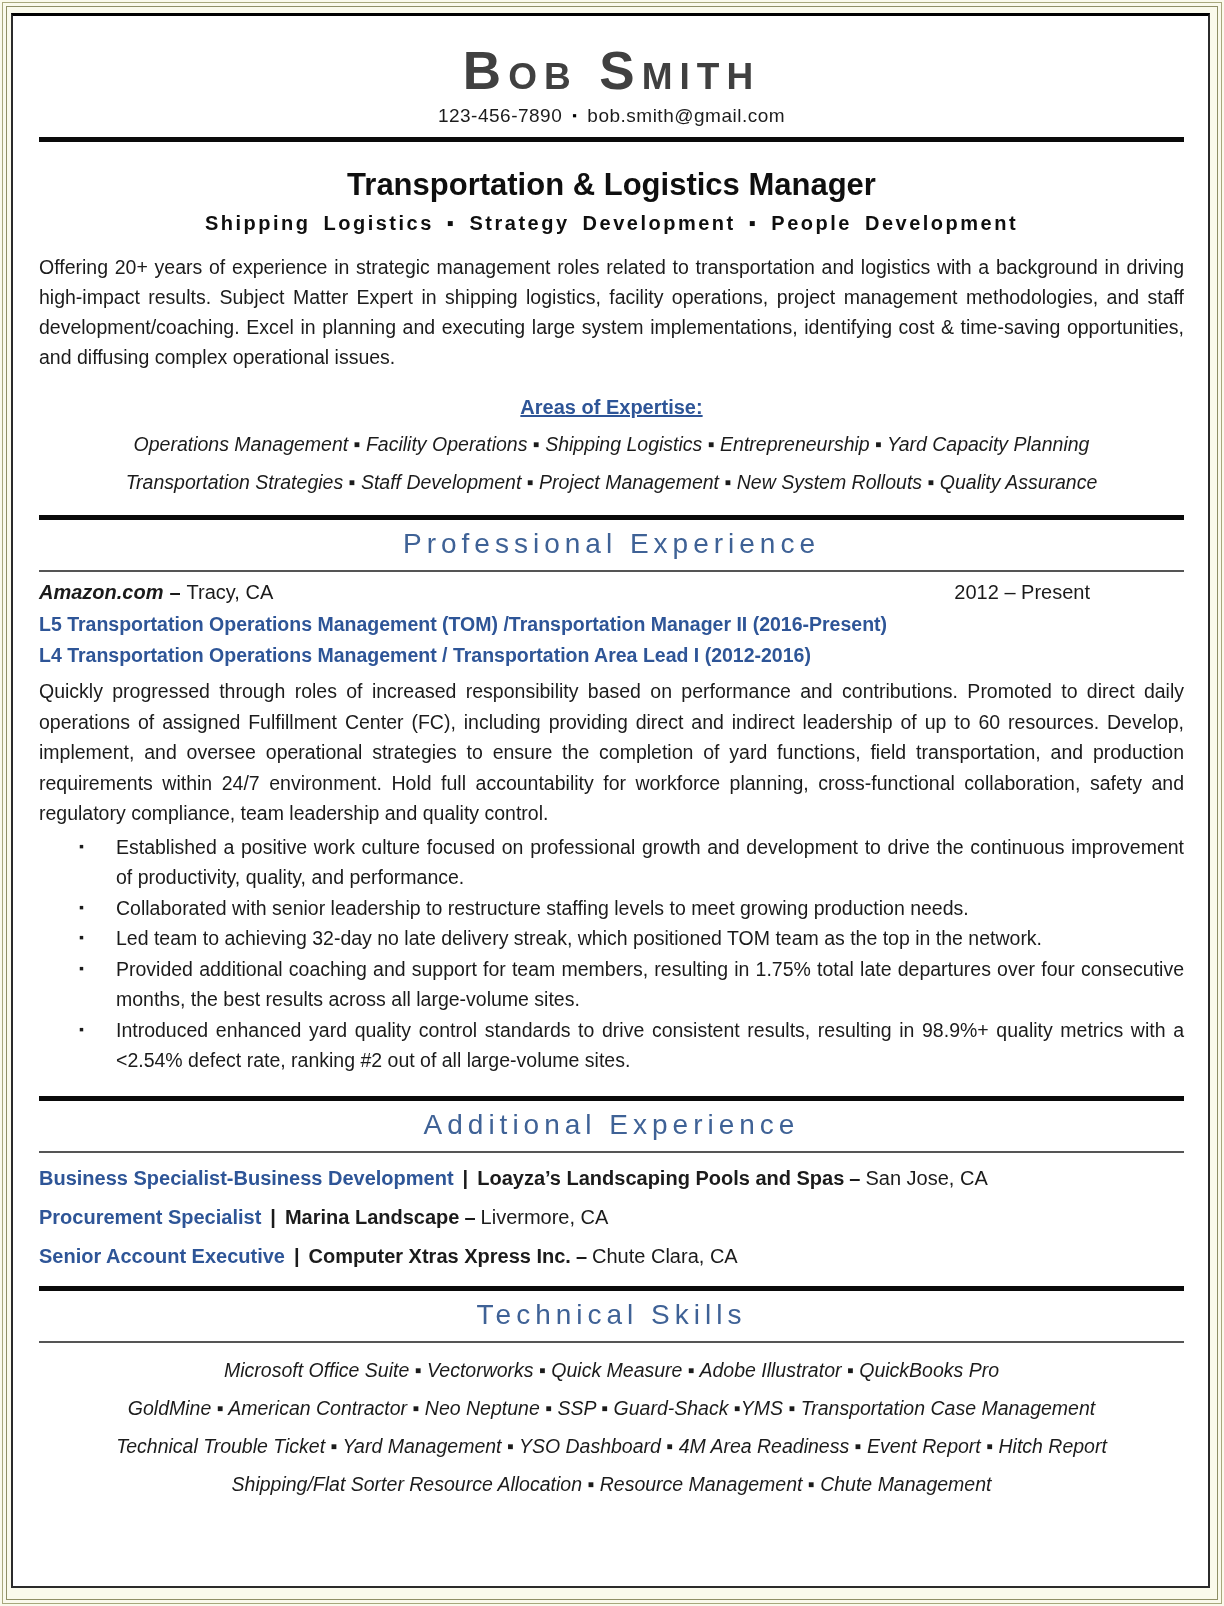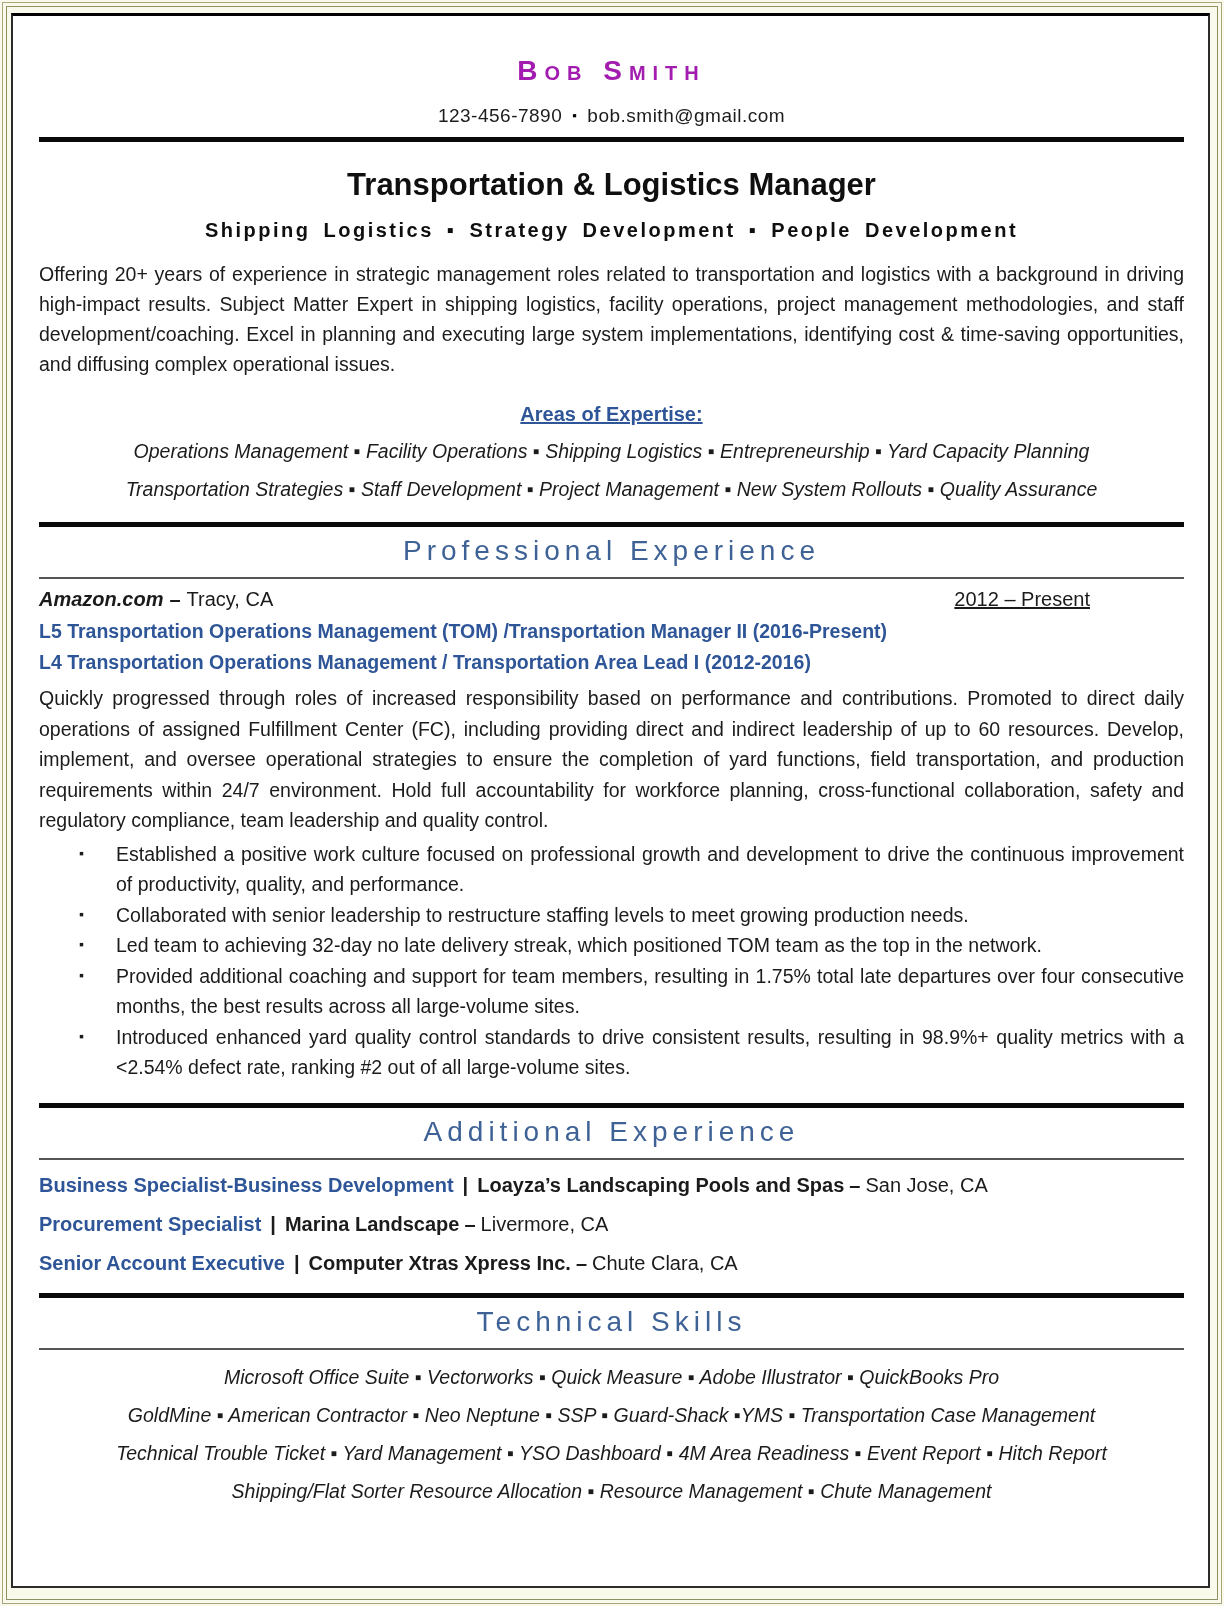--- a/index.html
+++ b/index.html
@@ -18,24 +18,24 @@
     background:#ffffff;
     border:2px solid #2b2b2b; border-top:3px solid #000;
     padding:30px 24px 0 26px;
     overflow:hidden;
   }
   
   .name {
     text-align:center;
     font-variant:small-caps;
     font-weight:bold;
-    font-size:28px;
+    font-size:53px;
     line-height:50px;
     letter-spacing:7px;
-    color:#a21caf;
+    color:#404040;
   }
   .contact {
     text-align:center;
     font-size:19px;
     line-height:24px;
     margin-top:8px;
     color:#1c1c1c;
     letter-spacing:0.5px;
   }
   .contact .sep { font-size:13px; vertical-align:2px; margin:0 10px; color:#000; }
@@ -49,21 +49,21 @@
     margin-top:25px;
     color:#0f0f0f;
   }
   .doc-subtitle {
     text-align:center;
     font-size:20px;
     line-height:26px;
     font-weight:bold;
     letter-spacing:2.5px;
     word-spacing:5px;
-    margin-top:14px;
+    margin-top:7px;
     color:#0f0f0f;
   }
   
   .summary {
     font-size:19.5px;
     line-height:30px;
     text-align:justify;
     margin-top:16px;
   }
   .areas-heading {
@@ -99,21 +99,21 @@
   .company-row {
     display:flex;
     justify-content:space-between;
     align-items:baseline;
     font-size:20px;
     line-height:26px;
     margin-top:7px;
   }
   .company-name { font-weight:bold; font-style:italic; margin-right:6px; }
   .company-dash { font-weight:bold; margin-right:6px; }
-  .dates { margin-right:94px;text-decoration:underline; }
+  .dates { margin-right:94px; }
   .roles { margin-top:6px; }
   .role {
     color:#2e5597;
     font-weight:bold;
     font-size:19.5px;
     line-height:26px;
     margin-top:5px;
   }
   .pe-desc {
     font-size:19.5px;

